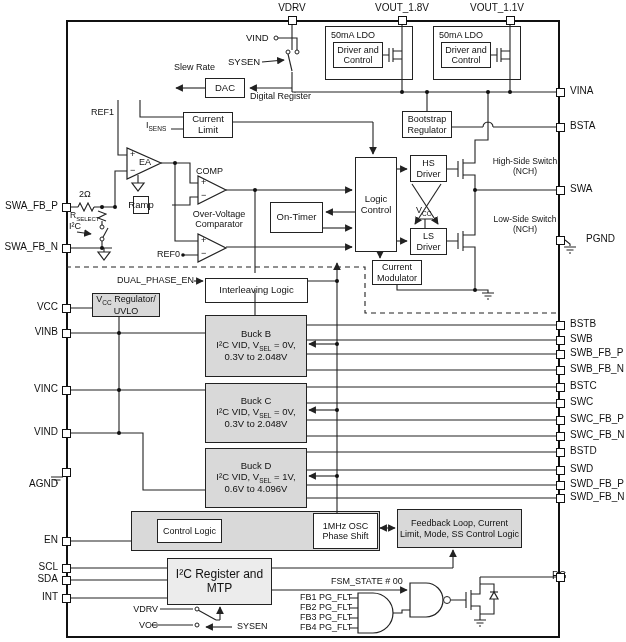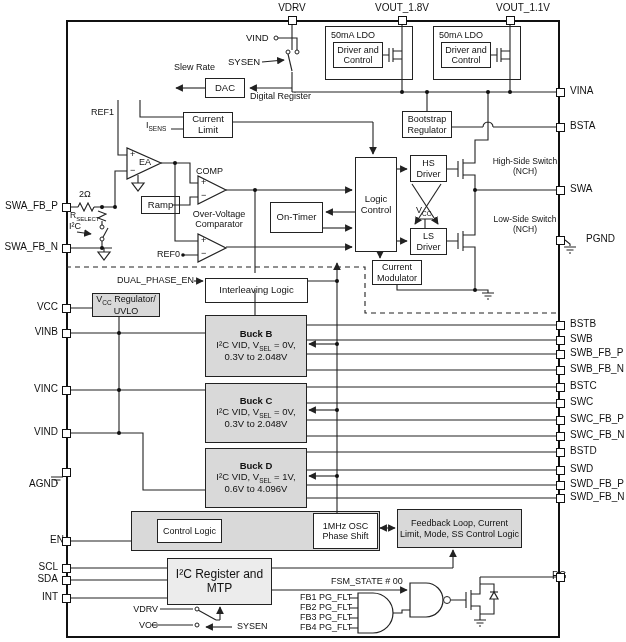--- a/index.html
+++ b/index.html
@@ -19,21 +19,21 @@
   .ctr{text-align:center;}
   .rgt{text-align:right;}
   svg#wires{position:absolute;left:0;top:0;z-index:3;pointer-events:none;}
   .w{stroke:#222;stroke-width:1.1;fill:none;}
   .dot{fill:#111;stroke:none;}
   .oc{fill:#fff;stroke:#222;stroke-width:1;}
   .tri{fill:#fff;stroke:#222;stroke-width:1.2;}
   .pin{position:absolute;width:9px;height:9px;background:#fff;border:1.4px solid #111;
        box-sizing:border-box;z-index:6;}
   .plab{position:absolute;z-index:5;font-size:10px;white-space:nowrap;color:#111;}
-  .b{font-weight:bold;}
+  .b{font-weight:normal;}
 </style>
 </head>
 <body>
 
 <div id="stage">
   <div id="chip"></div>
 
   <div class="bx" style="left:325px;top:26px;width:88px;height:54px">
     <span class="lbl s9" style="left:5px;top:3px;position:absolute">50mA LDO</span>
   </div>
@@ -49,21 +49,21 @@
       <span>Control</span>
   </div>
 
   <div class="bx" style="left:205px;top:78px;width:40px;height:20px">
     <span>DAC</span>
   </div>
   <div class="bx" style="left:183px;top:112px;width:50px;height:26px">
     <span>Current</span>
       <span>Limit</span>
   </div>
-  <div class="bx" style="left:141px;top:196px;width:39px;height:18px">
+  <div class="bx" style="left:133px;top:196px;width:16px;height:18px">
     <span>Ramp</span>
   </div>
   <div class="bx" style="left:270px;top:202px;width:53px;height:31px">
     <span>On-Timer</span>
   </div>
   <div class="bx" style="left:355px;top:157px;width:42px;height:95px">
     <span>Logic</span>
       <span>Control</span>
   </div>
   <div class="bx" style="left:402px;top:111px;width:50px;height:27px;font-size:9px">
@@ -300,37 +300,37 @@
       <circle class="dot" cx="119" cy="433" r="2"></circle>
     </g>
   </svg>
 
   <div id="pins">
       <div class="pin" style="left:287.5px;top:15.5px"></div>
       <div class="plab ctr" style="left:252px;top:2px;width:80px;text-align:center">VDRV</div>
       <div class="pin" style="left:397.5px;top:15.5px"></div>
       <div class="plab ctr" style="left:362px;top:2px;width:80px;text-align:center">VOUT_1.8V</div>
       <div class="pin" style="left:505.5px;top:15.5px"></div>
-      <div class="plab ctr" style="left:470px;top:2px;width:80px;text-align:right">VOUT_1.1V</div>
+      <div class="plab ctr" style="left:470px;top:2px;width:80px;text-align:left">VOUT_1.1V</div>
       <div class="pin" style="left:61.5px;top:202.5px"></div>
       <div class="plab rgt" style="left:1px;top:200px;width:57px;text-align:right">SWA_FB_P</div>
       <div class="pin" style="left:61.5px;top:243.5px"></div>
       <div class="plab rgt" style="left:1px;top:241px;width:57px;text-align:right">SWA_FB_N</div>
       <div class="pin" style="left:61.5px;top:303.5px"></div>
       <div class="plab rgt" style="left:1px;top:301px;width:57px;text-align:right">VCC</div>
       <div class="pin" style="left:61.5px;top:328.5px"></div>
       <div class="plab rgt" style="left:1px;top:326px;width:57px;text-align:right">VINB</div>
       <div class="pin" style="left:61.5px;top:385.5px"></div>
       <div class="plab rgt" style="left:1px;top:383px;width:57px;text-align:right">VINC</div>
       <div class="pin" style="left:61.5px;top:428.5px"></div>
       <div class="plab rgt" style="left:1px;top:426px;width:57px;text-align:right">VIND</div>
       <div class="pin" style="left:61.5px;top:467.5px"></div>
       <div class="plab rgt" style="left:1px;top:478px;width:57px;text-align:right">AGND</div>
       <div class="pin" style="left:61.5px;top:536.5px"></div>
-      <div class="plab rgt" style="left:7px;top:534px;width:57px;text-align:right">EN</div>
+      <div class="plab rgt" style="left:1px;top:534px;width:57px;text-align:right">EN</div>
       <div class="pin" style="left:61.5px;top:563.5px"></div>
       <div class="plab rgt" style="left:1px;top:561px;width:57px;text-align:right">SCL</div>
       <div class="pin" style="left:61.5px;top:575.5px"></div>
       <div class="plab rgt" style="left:1px;top:573px;width:57px;text-align:right">SDA</div>
       <div class="pin" style="left:61.5px;top:593.5px"></div>
       <div class="plab rgt" style="left:1px;top:591px;width:57px;text-align:right">INT</div>
       <div class="pin" style="left:555.5px;top:87.5px"></div>
       <div class="plab" style="left:570px;top:85px">VINA</div>
       <div class="pin" style="left:555.5px;top:122.5px"></div>
       <div class="plab" style="left:570px;top:120px">BSTA</div>

